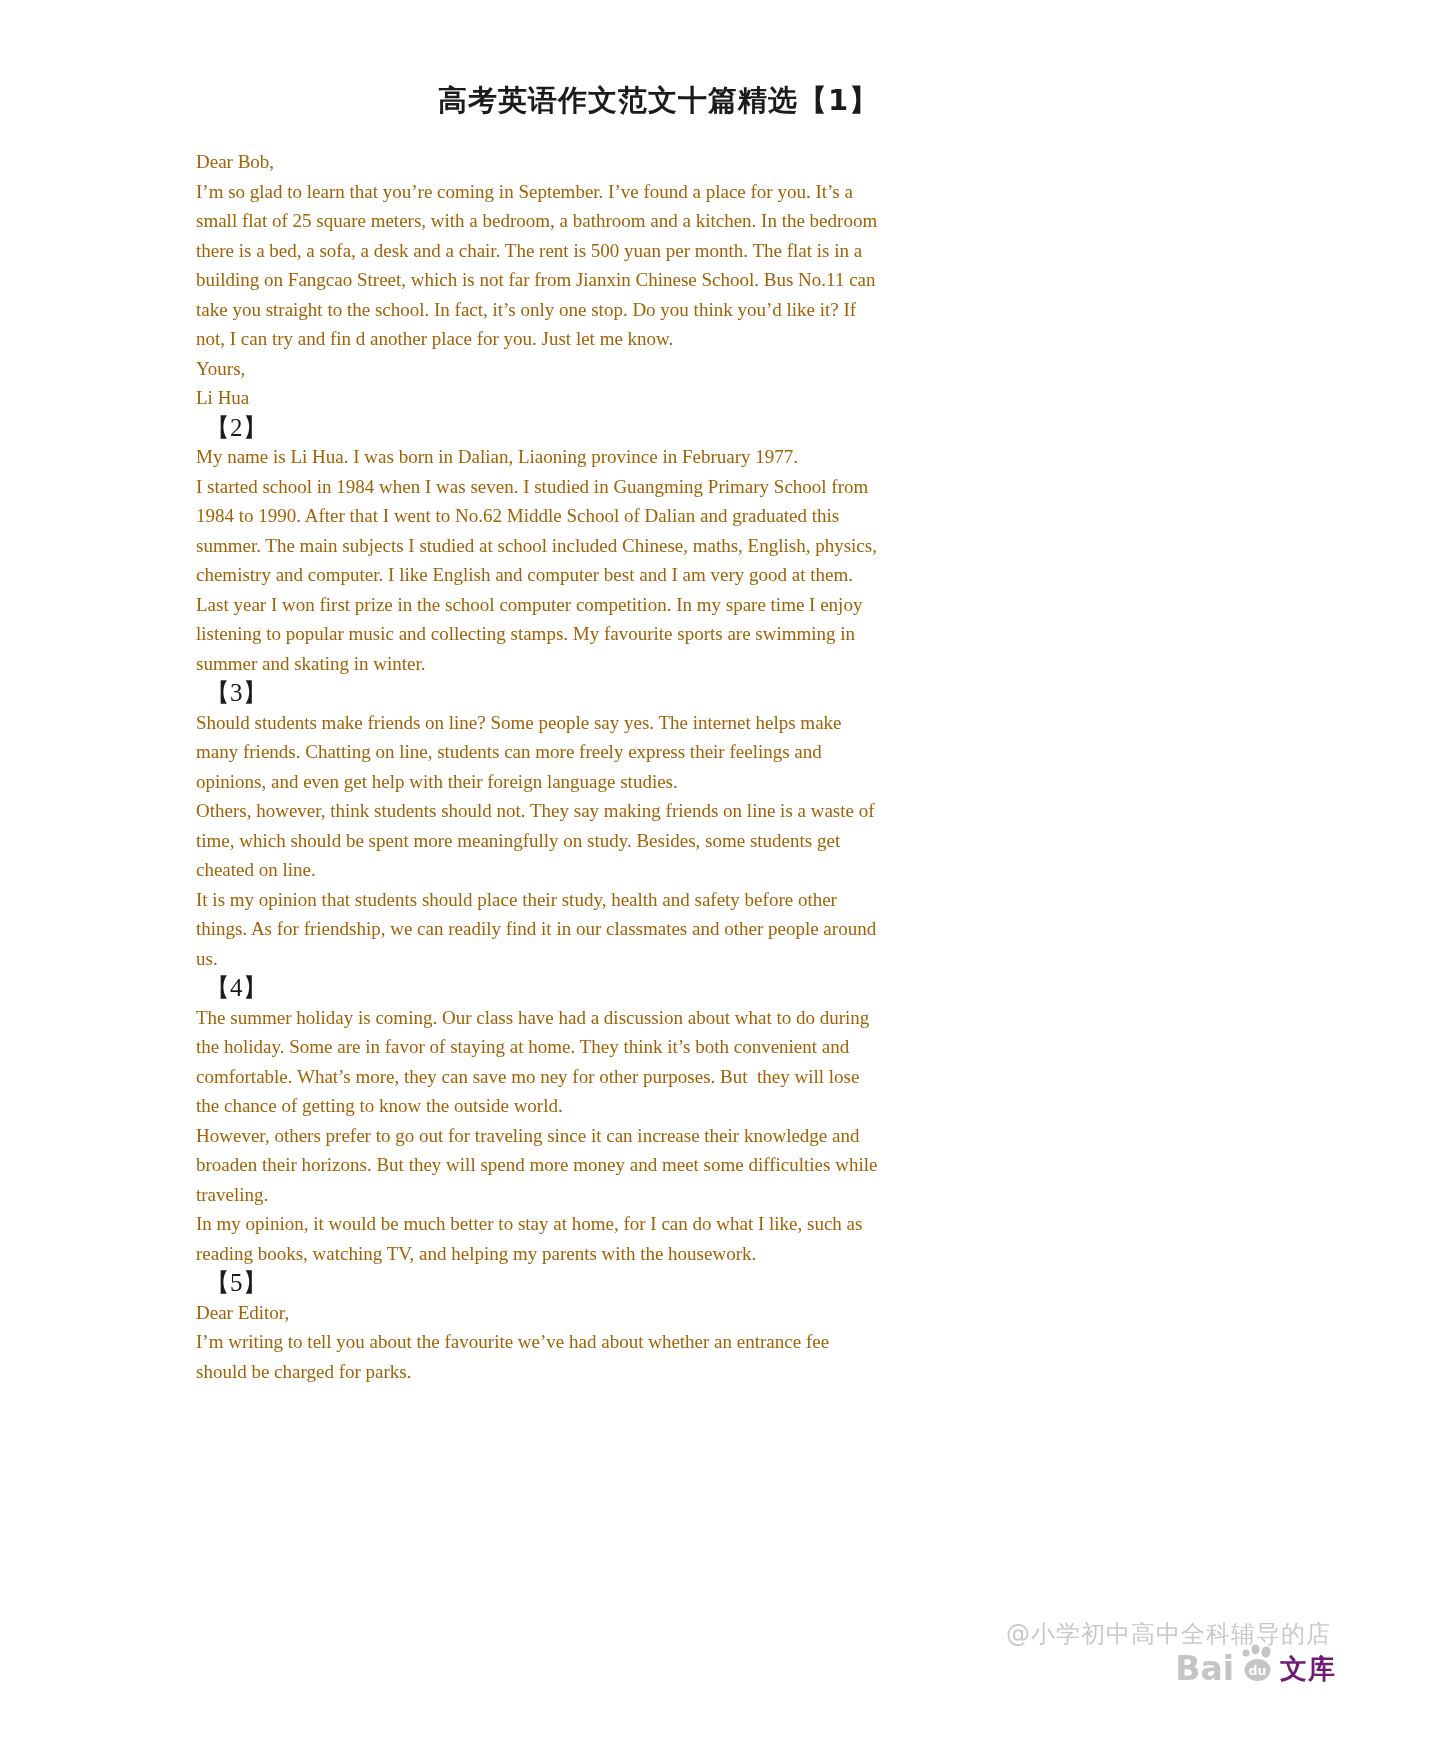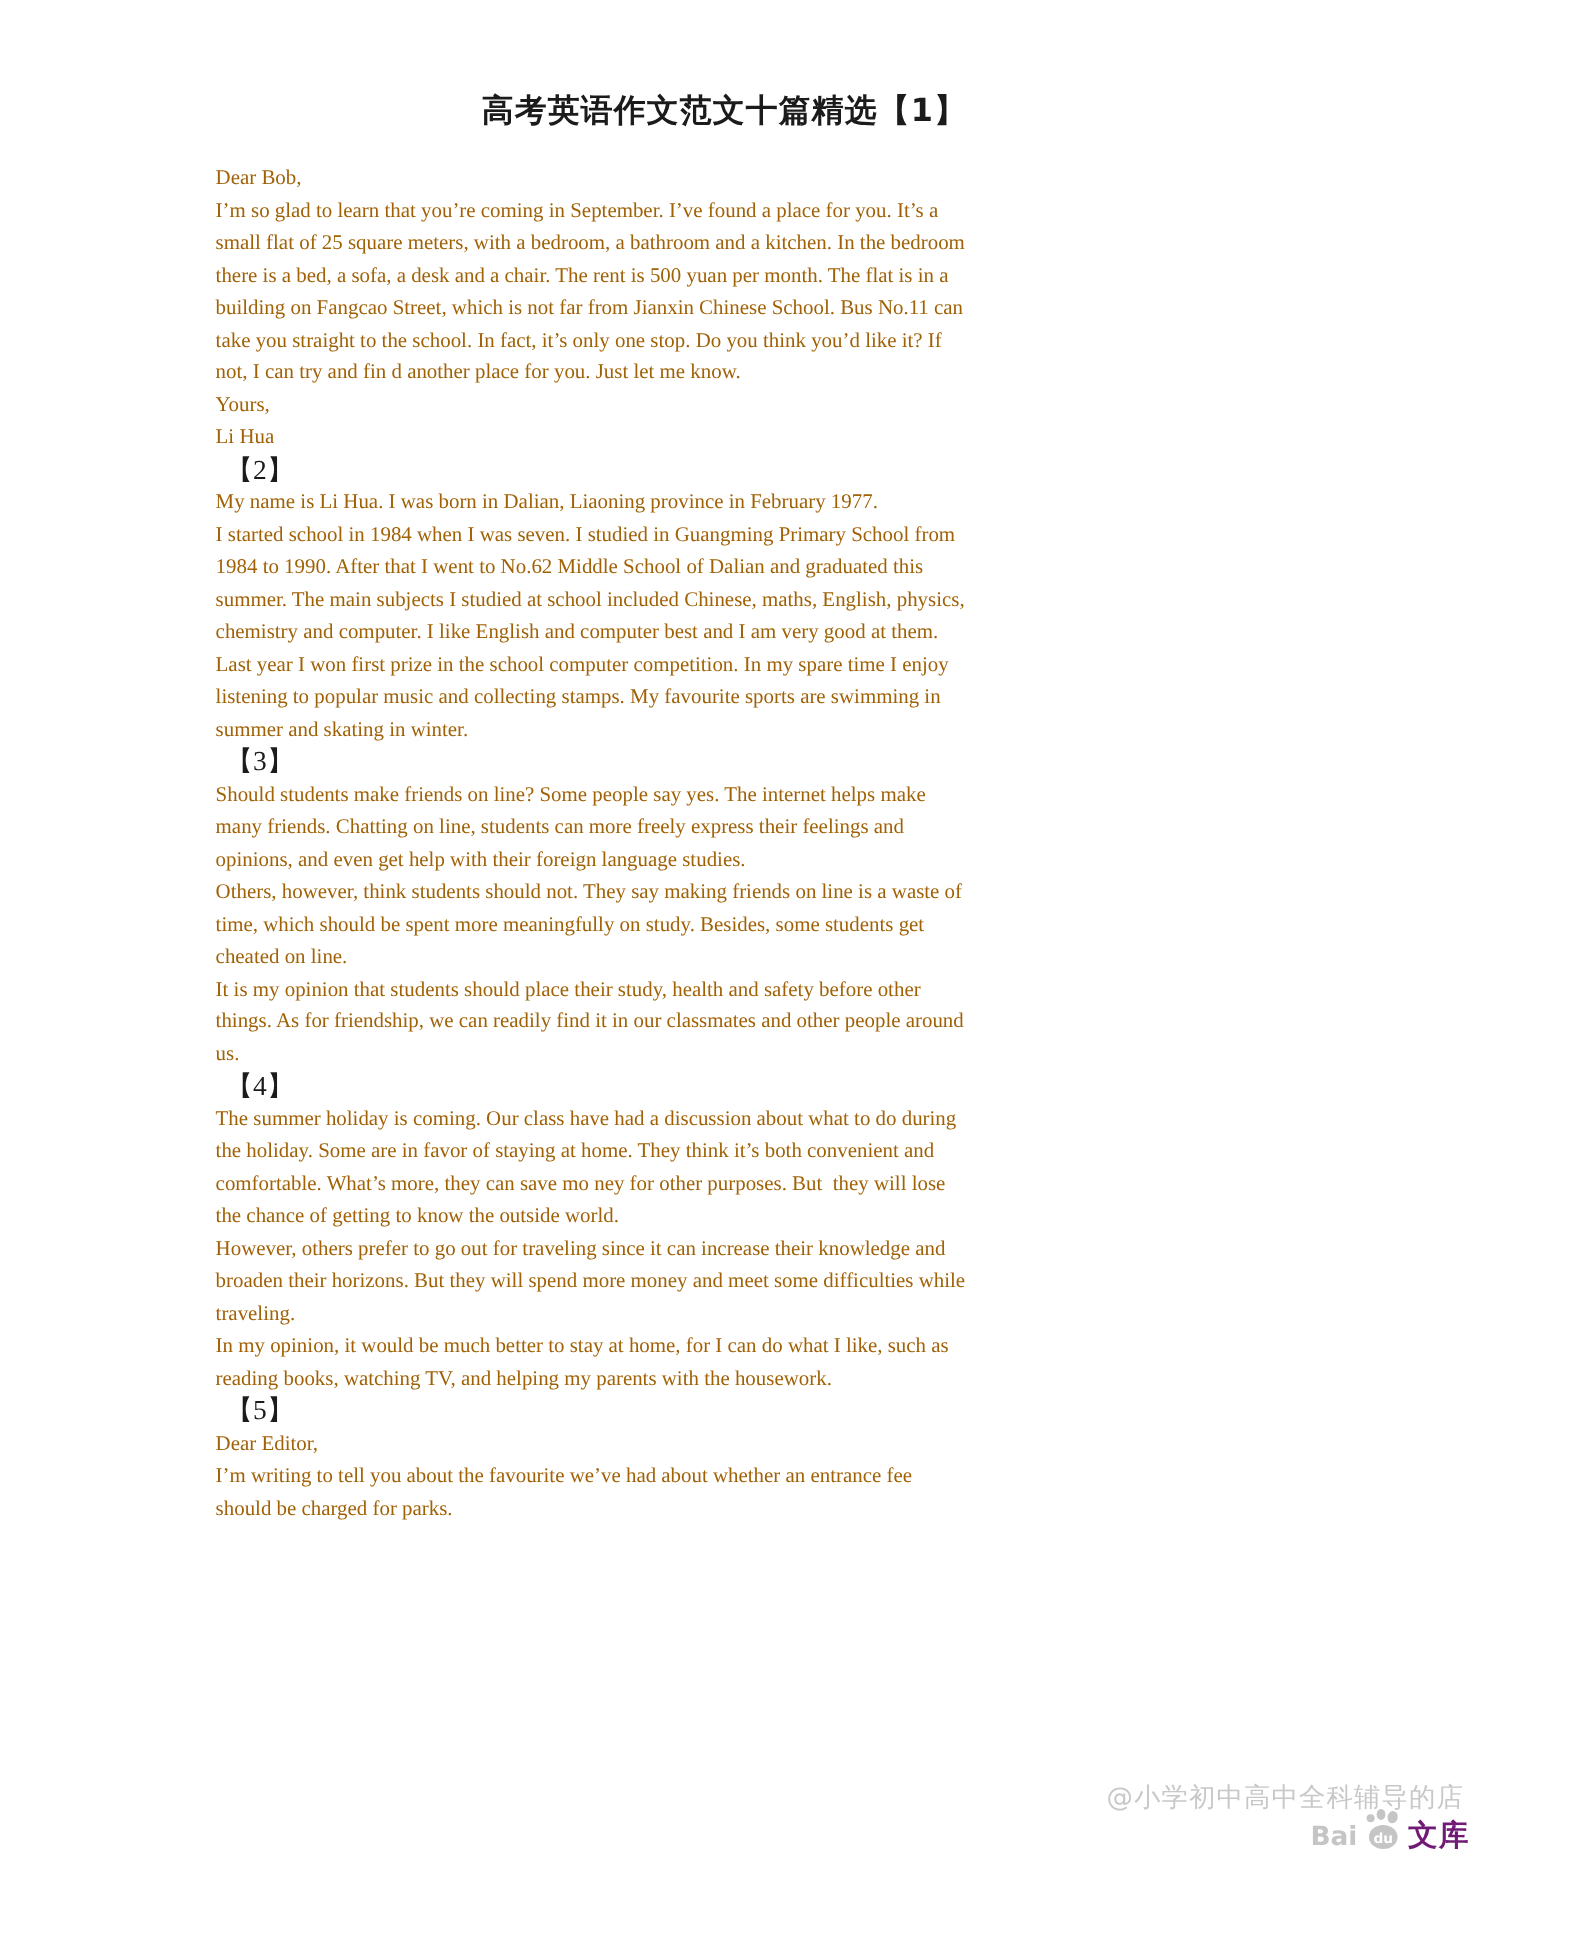--- a/index.html
+++ b/index.html
@@ -61,21 +61,21 @@
     top: 1644px;
     right: 92px;
     display: flex;
     align-items: flex-end;
     gap: 2px;
     height: 40px;
   }
   .baidu-logo .bai {
     font-family: "DejaVu Sans", sans-serif;
     font-weight: bold;
-    font-size: 24px;
+    font-size: 33px;
     line-height: 30px;
     color: #c5c5c5;
     text-align: center;
   }
   .baidu-logo .wenku {
     font-family: "DejaVu Sans", sans-serif;
     font-weight: 600;
     font-size: 27px;
     line-height: 30px;
     color: #701a75;

